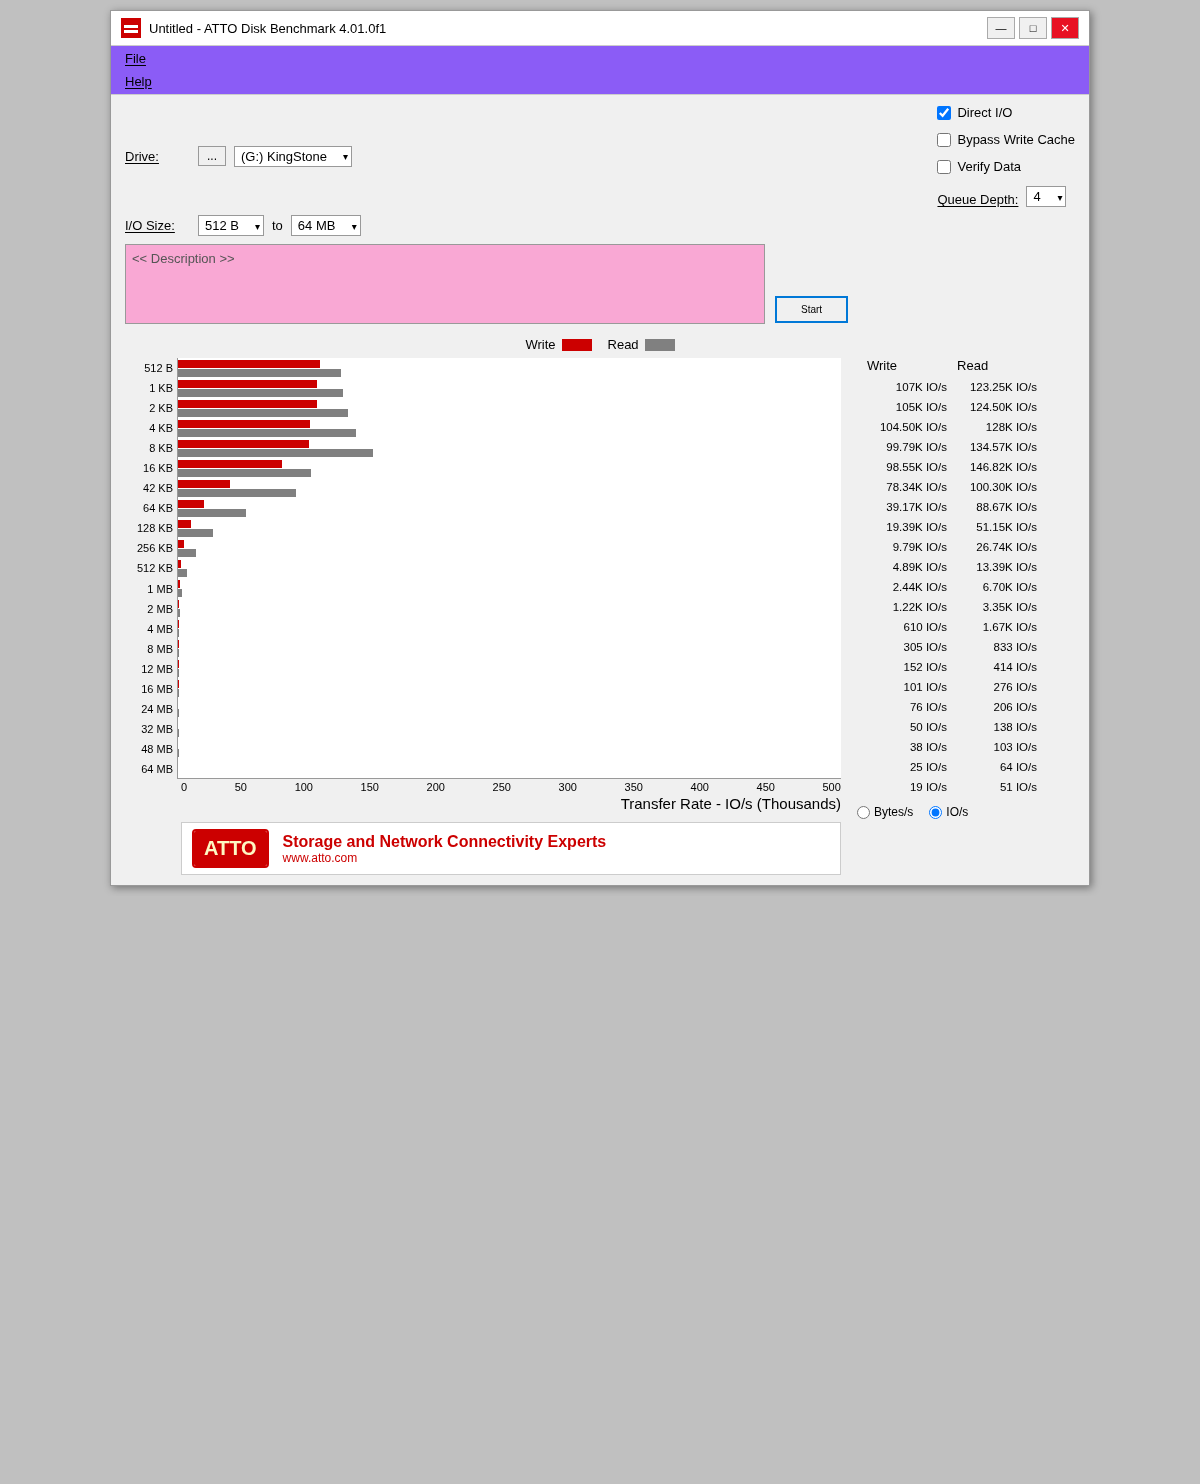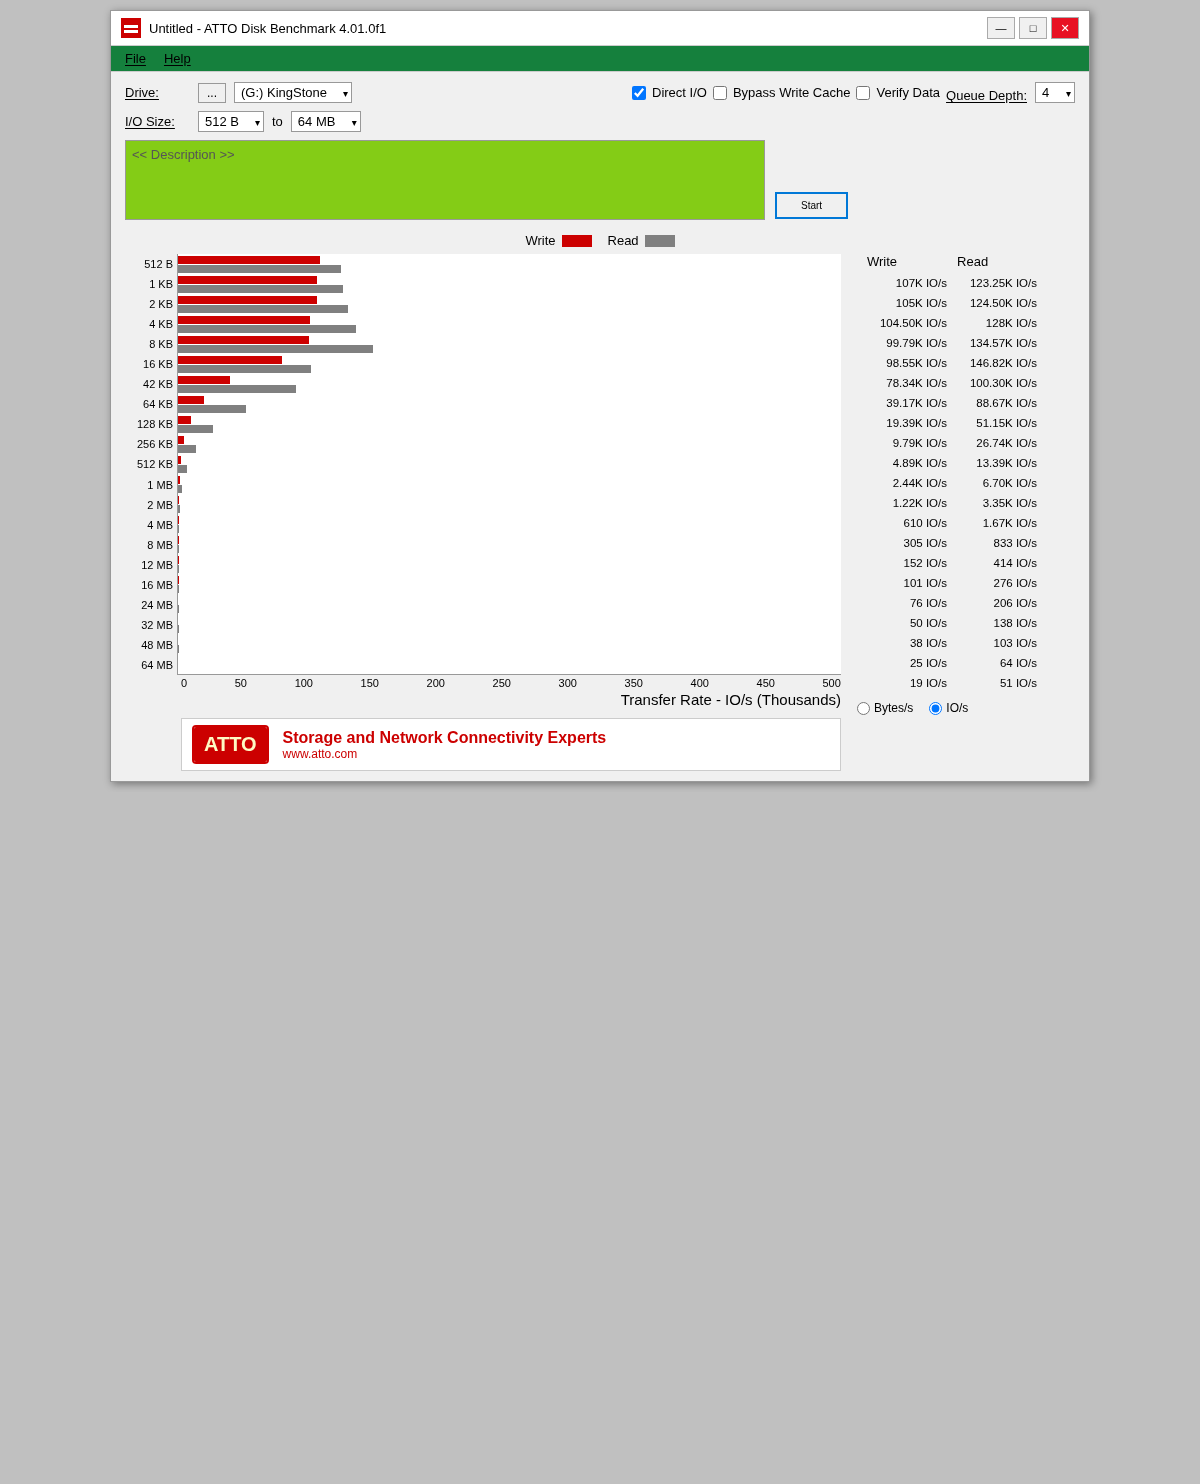--- a/index.html
+++ b/index.html
@@ -60,21 +60,22 @@
       align-items: center;
       justify-content: center;
       font-size: 11px;
     }
     .title-btn.close { background: #e81123; color: #fff; }
     .menu-bar {
       display: flex;
       gap: 2px;
       padding: 2px 6px;
       border-bottom: 1px solid #ccc;
-      background: #15803d;
+      background: #8b5cf6;
+      flex-direction: column;
     }
     .menu-item {
       padding: 3px 8px;
       cursor: pointer;
       text-decoration: underline;
       text-underline-offset: 2px;
     }
     .content {
       padding: 10px 14px;
     }
@@ -115,43 +116,43 @@
       background: #fff;
       border: 1px solid #999;
       padding: 2px 24px 2px 6px;
       font-size: 13px;
       cursor: pointer;
     }
     .to-label { font-size: 13px; }
     .right-panel {
       margin-left: auto;
       display: flex;
-      flex-direction: row;
-      gap: 6px;
+      flex-direction: column;
+      gap: 12px;
     }
     .checkbox-row {
       display: flex;
       align-items: center;
       gap: 6px;
     }
     .checkbox-row input[type=checkbox] {
       width: 14px;
       height: 14px;
     }
     .queue-row {
       display: flex;
       align-items: flex-end;
       gap: 8px;
     }
     .queue-label {
       text-decoration: underline;
       text-underline-offset: 2px;
     }
     .description-area {
-      background: #84cc16;
+      background: #f9a8d4;
       border: 1px solid #999;
       padding: 6px;
       font-size: 13px;
       color: #555;
       height: 80px;
       width: 640px;
       resize: none;
       font-family: inherit;
     }
     .start-btn {

